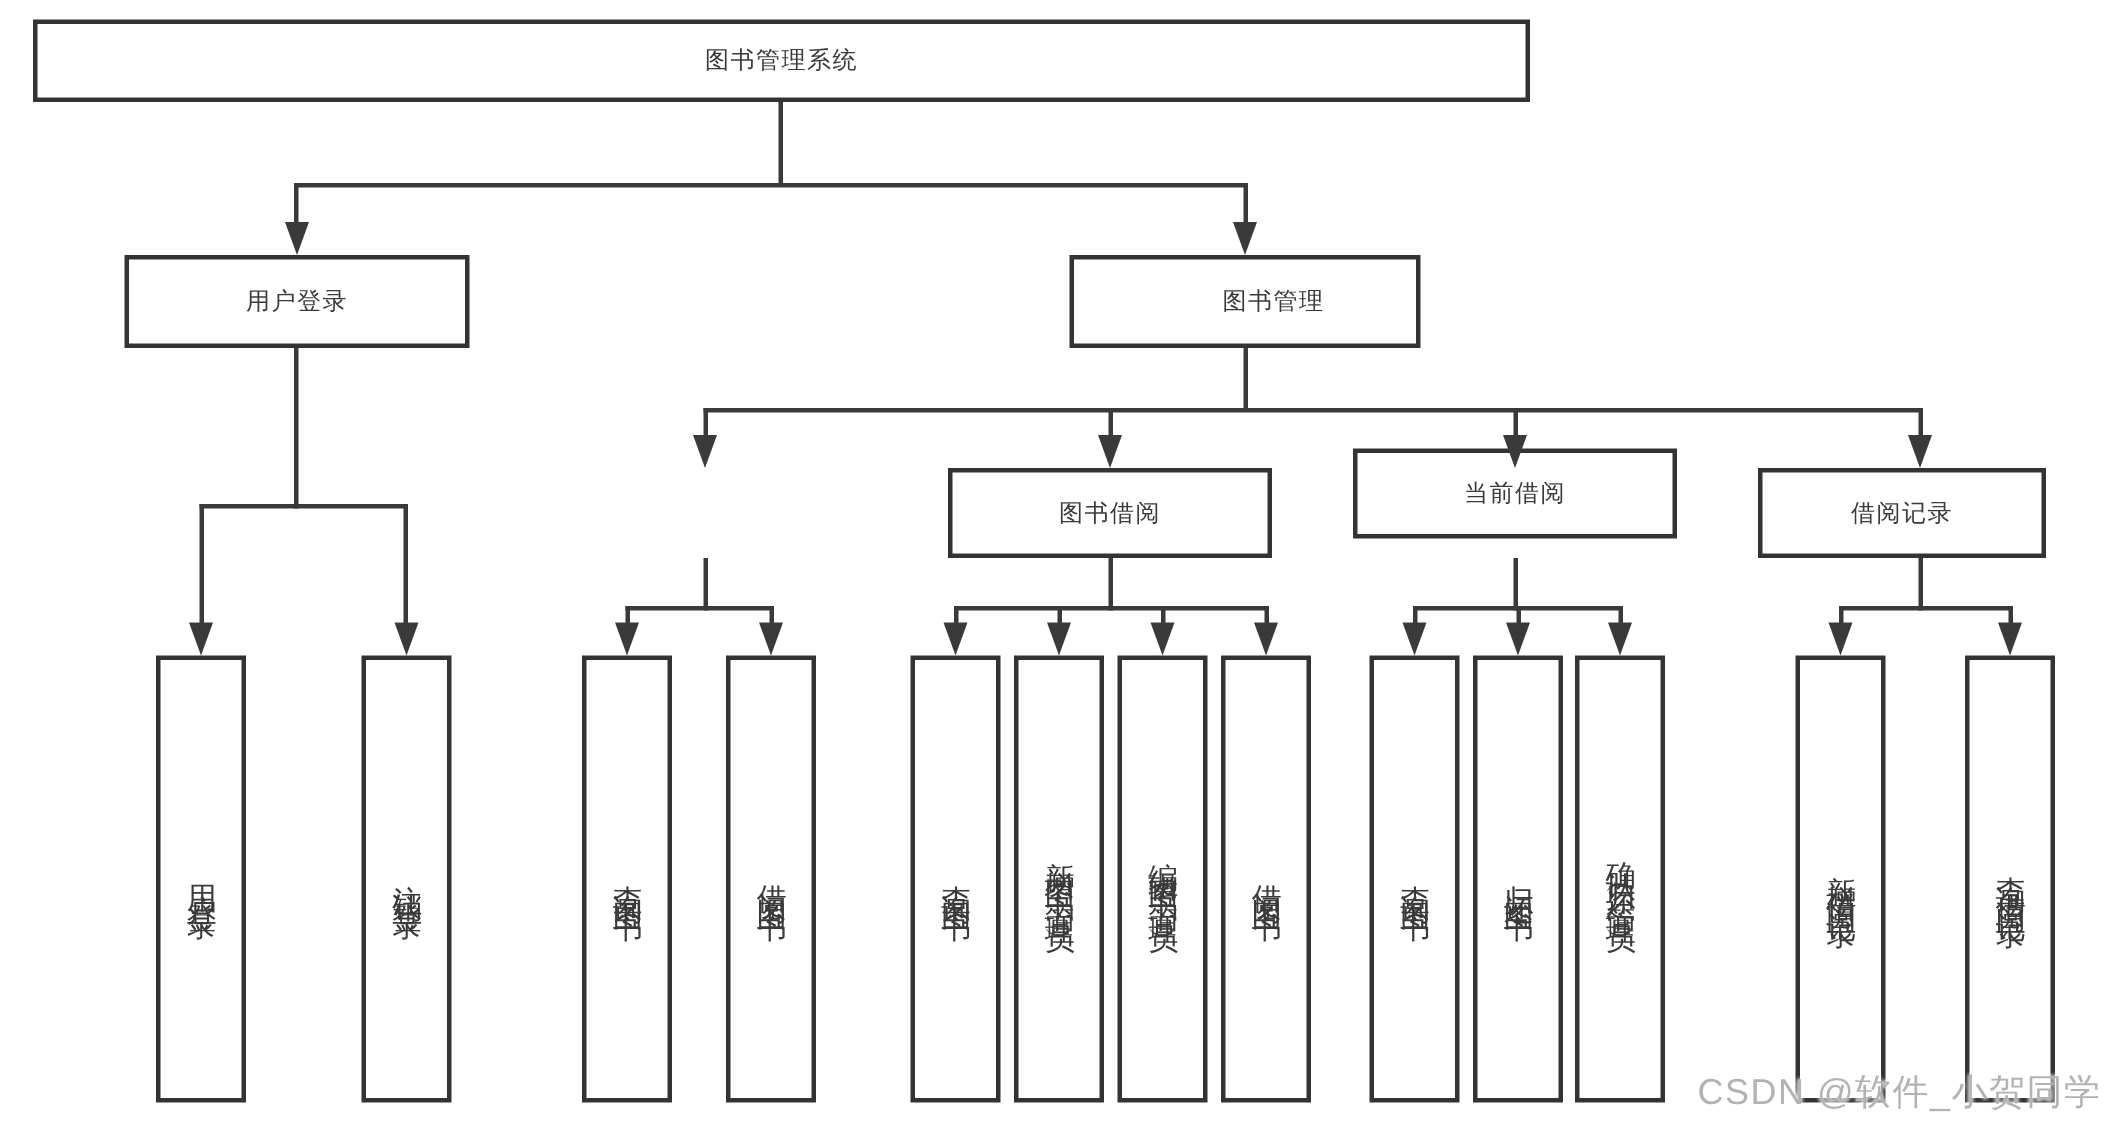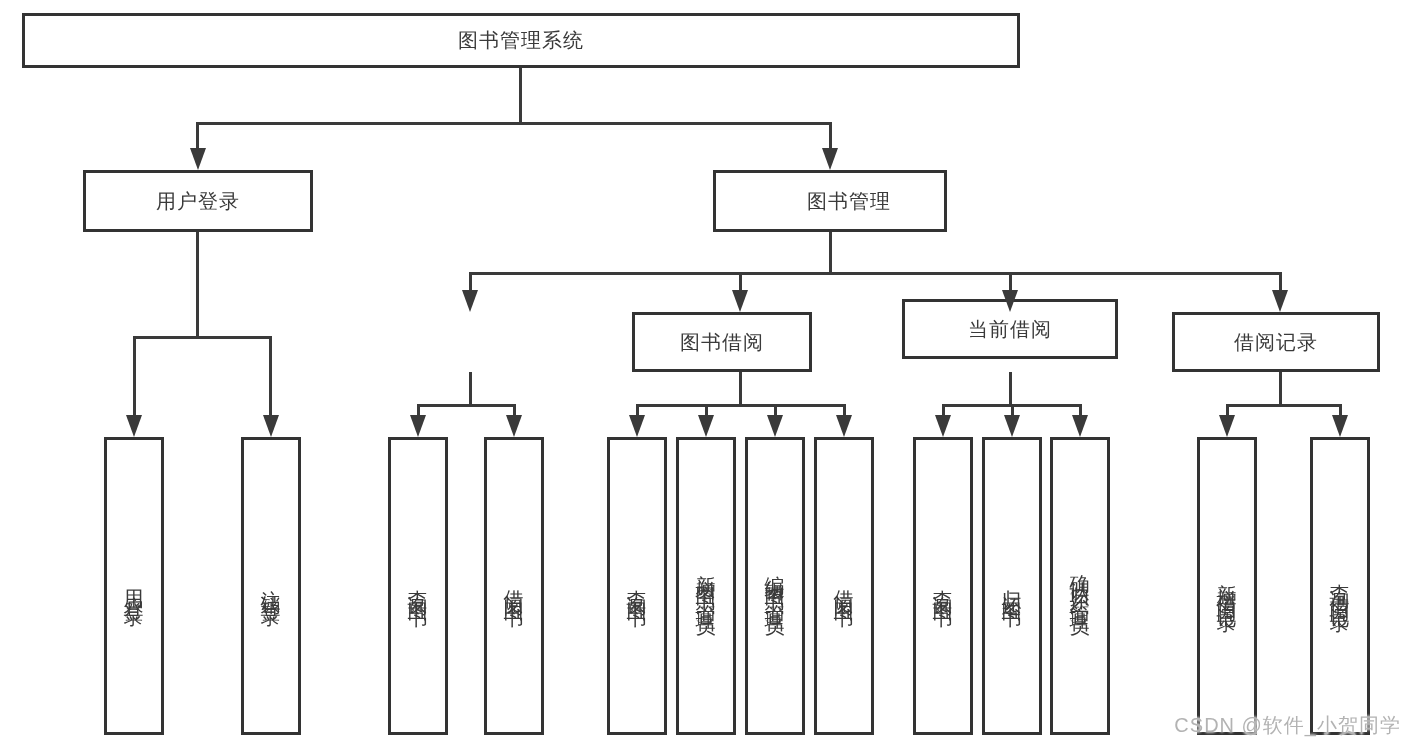--- a/index.html
+++ b/index.html
@@ -13,21 +13,21 @@
   }
   .node {
     position: absolute;
     box-sizing: border-box;
     border: 3px solid #333333;
     background: #ffffff;
     display: flex;
     align-items: center;
     justify-content: center;
     color: #3a3a3a;
-    font-size: 20px;
+    font-size: 16px;
     letter-spacing: 1px;
   }
   .node.vert {
     writing-mode: vertical-rl;
     letter-spacing: 6px;
     font-size: 20px;
     line-height: 1;
   }
   .vline { position: absolute; width: 3px; background: #3a3a3a; }
   .hline { position: absolute; height: 3px; background: #3a3a3a; }
@@ -35,40 +35,40 @@
     position: absolute;
     width: 0; height: 0;
     border-left: 8px solid transparent;
     border-right: 8px solid transparent;
     border-top: 22px solid #3a3a3a;
   }
   .watermark {
     position: absolute;
     top: 712px;
     right: 4px;
-    font-size: 20px;
+    font-size: 24px;
     color: #b3b3b3;
     letter-spacing: 1px;
     z-index: 10;
     text-shadow: 0 0 3px #ffffff, 0 0 3px #ffffff;
   }
 </style>
 </head>
 <body>
 
 <div class="canvas">
 
   <div class="node" style="left:22px; top:13px; width:998px; height:55px;">图书管理系统</div>
 
   <div class="node" style="left:83px; top:170px; width:230px; height:62px;">用户登录</div>
   <div class="node" style="left:713px; top:170px; width:234px; height:62px;padding-left:38px;">图书管理</div>
 
-  <div class="node" style="left:632px; top:312px; width:180px; height:60px;">图书借阅</div>
+  <div class="node" style="left:632px; top:312px; width:216px; height:60px;">图书借阅</div>
   <div class="node" style="left:902px; top:299px; width:216px; height:60px;">当前借阅</div>
-  <div class="node" style="left:1172px; top:312px; width:208px; height:60px;">借阅记录</div>
+  <div class="node" style="left:1172px; top:312px; width:192px; height:60px;">借阅记录</div>
 
   <div class="node vert" style="left:104px; top:437px; width:60px; height:298px;">用户登录</div>
   <div class="node vert" style="left:241px; top:437px; width:60px; height:298px;">注销登录</div>
 
   <div class="node vert" style="left:388px; top:437px; width:60px; height:298px;">查询图书</div>
   <div class="node vert" style="left:484px; top:437px; width:60px; height:298px;">借阅图书</div>
 
   <div class="node vert" style="left:607px; top:437px; width:60px; height:298px;">查询图书</div>
   <div class="node vert" style="left:676px; top:437px; width:60px; height:298px;">新增图书（管理员）</div>
   <div class="node vert" style="left:745px; top:437px; width:60px; height:298px;">编辑图书（管理员）</div>

